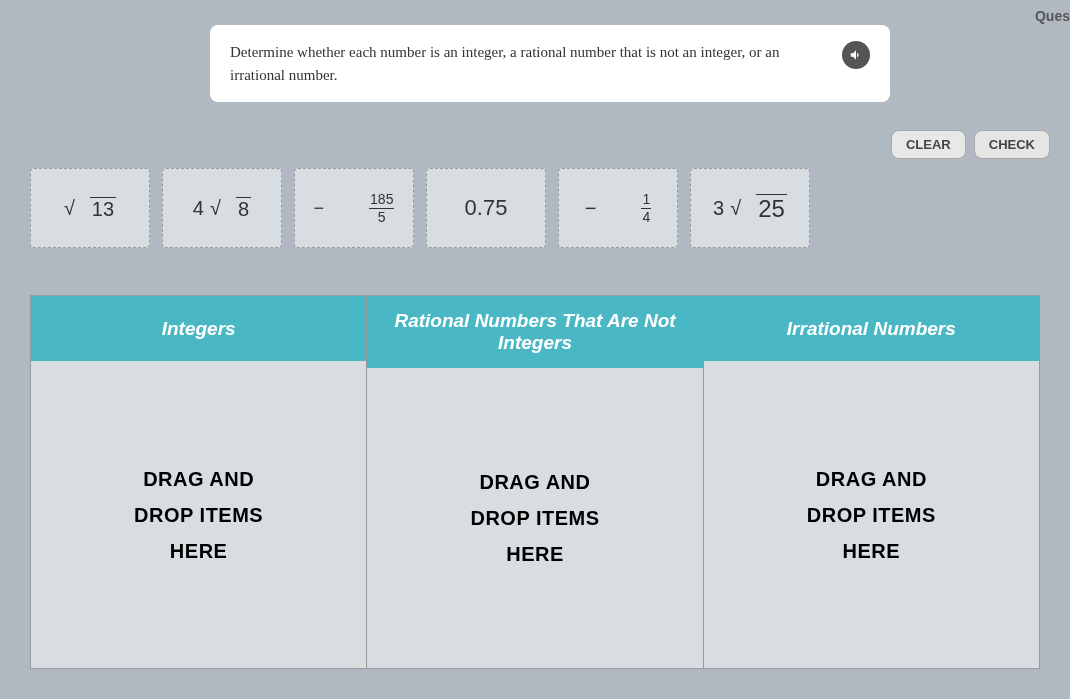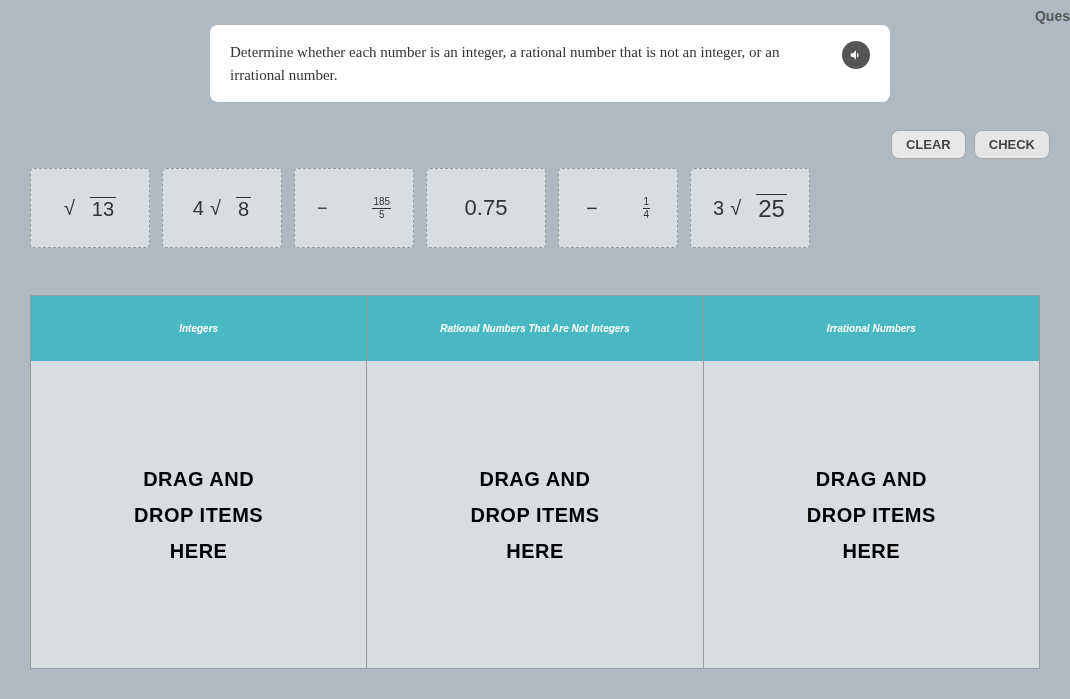--- a/index.html
+++ b/index.html
@@ -146,21 +146,21 @@
 
     .drop-zone-col + .drop-zone-col {
       border-left: none;
     }
 
     .drop-zone-header {
       background-color: #4ab8c4;
       color: white;
       font-weight: bold;
       font-style: italic;
-      font-size: 10px;
+      font-size: 19px;
       text-align: center;
       padding: 14px 10px;
       min-height: 65px;
       display: flex;
       align-items: center;
       justify-content: center;
     }
 
     .drop-zone-body {
       flex: 1;
@@ -188,21 +188,21 @@
     .sqrt-content {
       border-top: 1.5px solid #333;
       padding: 0 2px;
       margin-left: 15px;
     }
 
     .inline-fraction {
       display: inline-flex;
       flex-direction: column;
       align-items: center;
-      font-size: 10px;
+      font-size: 14px;
       vertical-align: middle;
       margin-left: 43px;
     }
     .inline-fraction .num {
       border-bottom: 1.5px solid #333;
       padding: 0 1px;
       line-height: 1.2;
     }
     .inline-fraction .den {
       padding: 0 1px;

